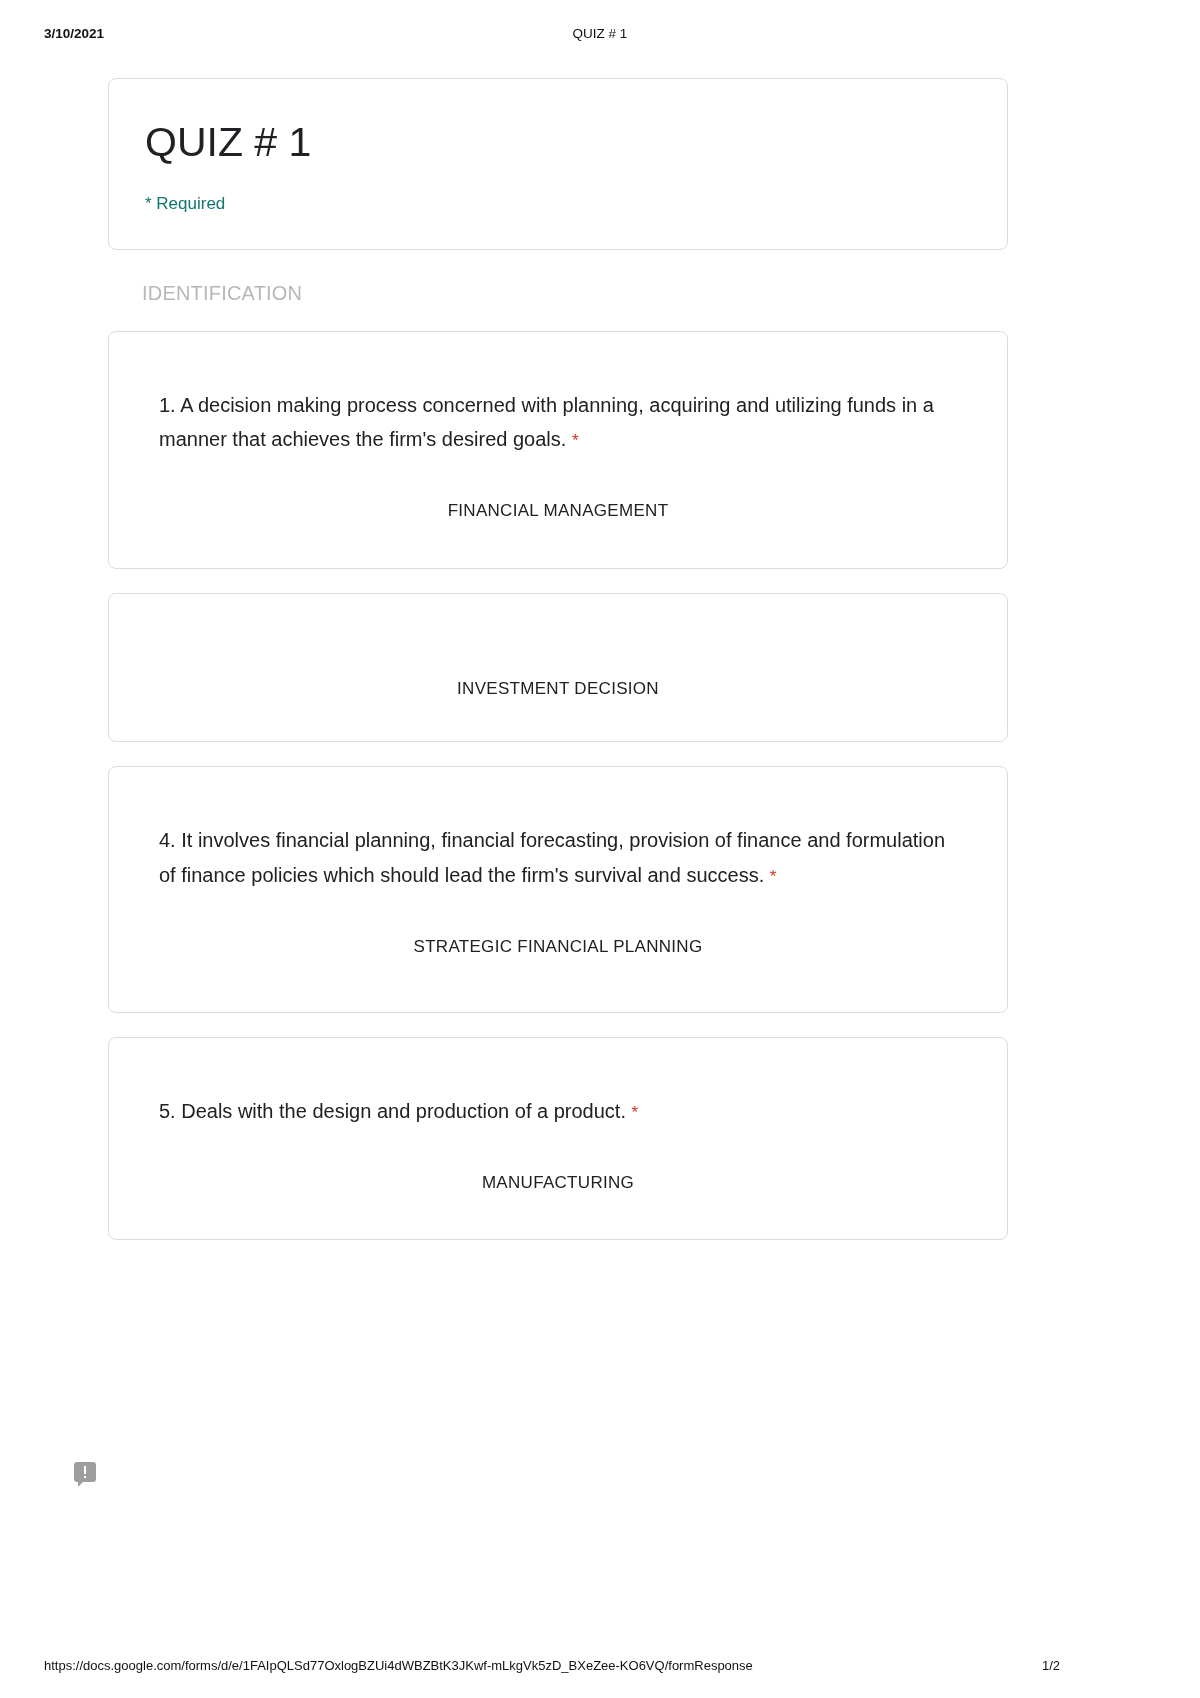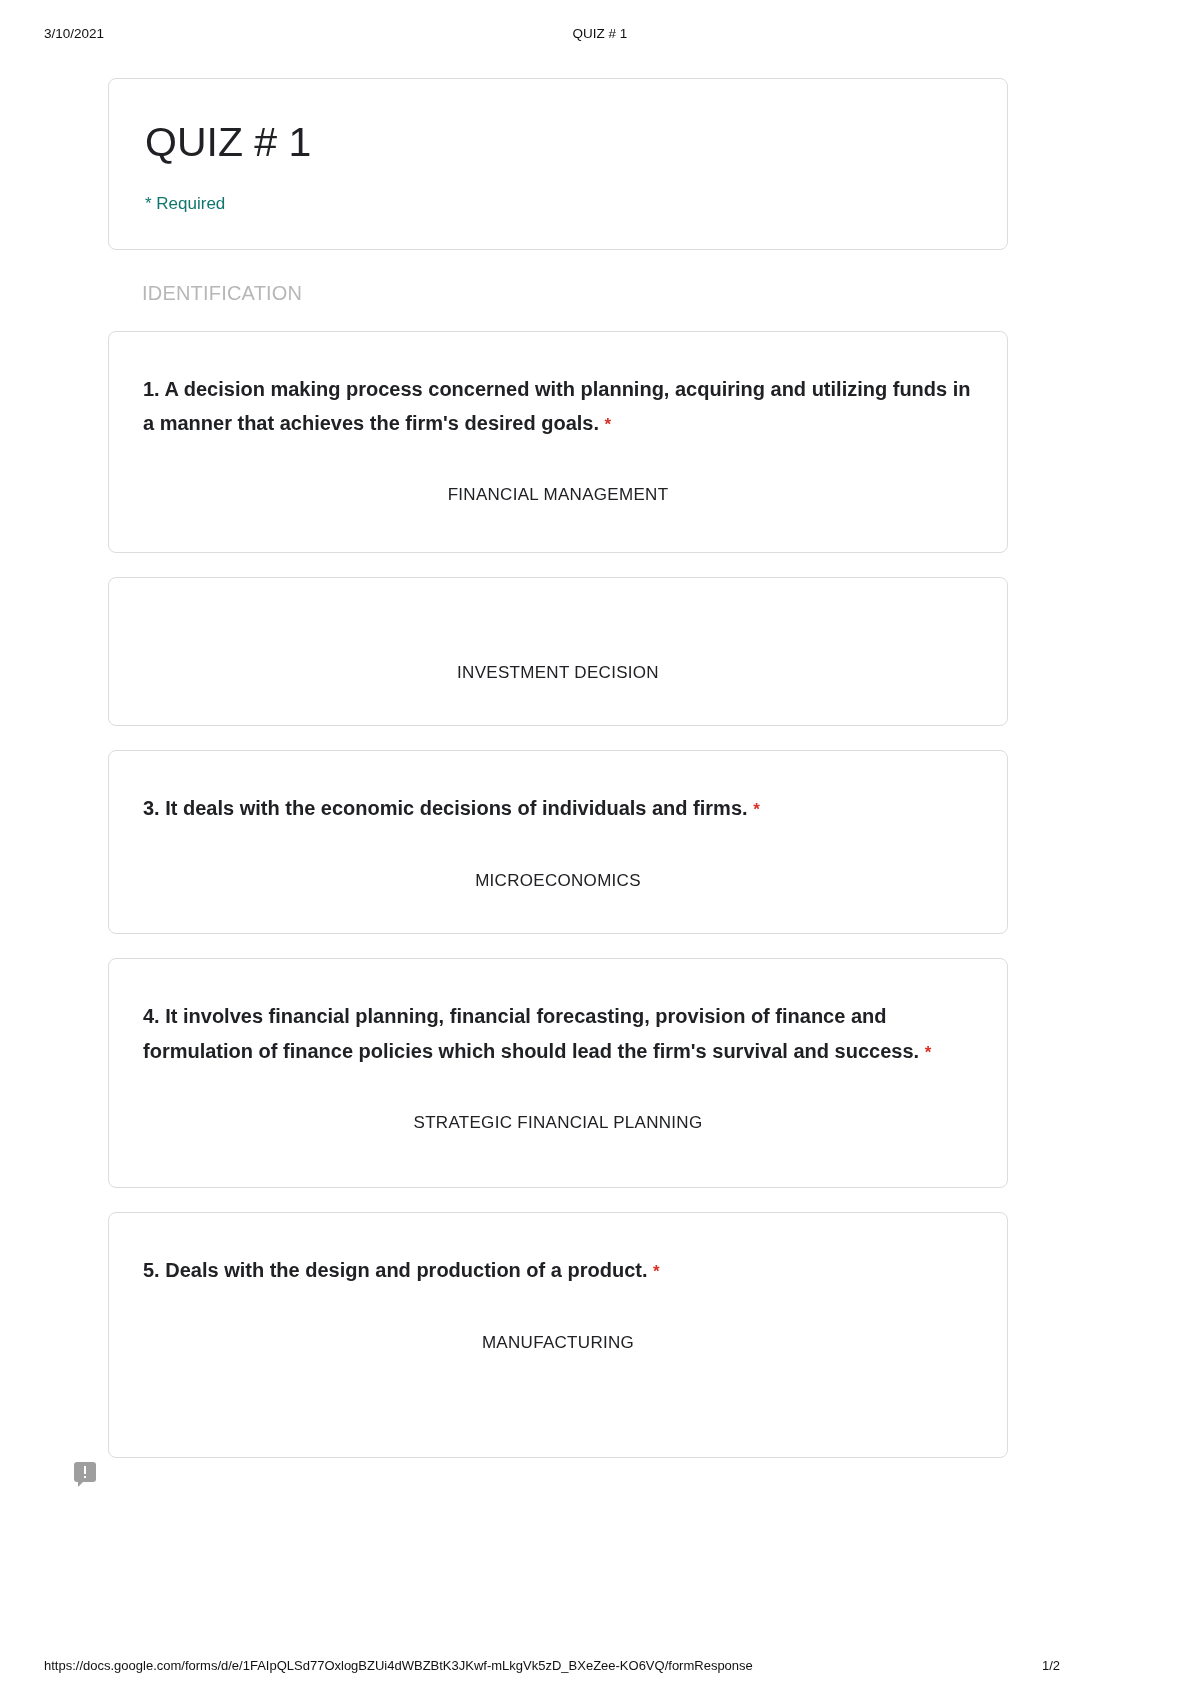--- a/index.html
+++ b/index.html
@@ -24,20 +24,21 @@
     width: 1200px;
     height: 20px;
     font-size: 13.5px;
     color: #111;
   }
   .print-header .ph-date {
     position: absolute;
     left: 44px;
     top: 0;
     white-space: nowrap;
+    font-weight: bold;
   }
   .print-header .ph-title {
     position: absolute;
     left: 0;
     top: 0;
     width: 1200px;
     text-align: center;
     white-space: nowrap;
   }
 
@@ -84,40 +85,40 @@
   }
 
   .q-card {
     padding: 40px 34px 40px 34px;
     margin-bottom: 24px;
   }
   .q-text {
     font-size: 20px;
     line-height: 1.72;
     color: #202124;
-    font-weight: 700;
-    margin: 0;
+    font-weight: 400;
+    margin: 16px;
   }
   .q-text .star {
     color: #d93025;
     font-size: 17px;
   }
   .q-answer {
     margin-top: 42px;
     font-size: 17px;
     line-height: 1.5;
     color: #202124;
     letter-spacing: 0.3px;
     text-align: center;
   }
 
   
   .q-card-1 { padding-bottom: 44px; }
   .q-card-4 { padding-bottom: 52px; }
-  .q-card-5 { padding-bottom: 102px; }
+  .q-card-5 { padding-bottom: 44px; }
 
   
   .print-footer {
     position: absolute;
     bottom: 22px;
     left: 0;
     width: 1104px;
     height: 18px;
     font-size: 13px;
     color: #111;
@@ -193,24 +194,20 @@
 
   <div class="card q-card q-card-1">
     <p class="q-text"><span>1. A decision making process concerned with planning, acquiring and utilizing funds in a manner that achieves the firm's desired goals.</span> <span class="star">*</span></p>
     <div class="q-answer">FINANCIAL MANAGEMENT</div>
   </div>
 
   <div class="card q-card">
     <div class="q-answer">INVESTMENT DECISION</div>
   </div>
 
-  <div class="card q-card">
-    <p class="q-text"><span>3. It deals with the economic decisions of individuals and firms.</span> <span class="star">*</span></p>
-    <div class="q-answer">MICROECONOMICS</div>
-  </div>
 
   <div class="card q-card q-card-4">
     <p class="q-text"><span>4. It involves financial planning, financial forecasting, provision of finance and formulation of finance policies which should lead the firm's survival and success.</span> <span class="star">*</span></p>
     <div class="q-answer">STRATEGIC FINANCIAL PLANNING</div>
   </div>
 
   <div class="card q-card q-card-5">
     <p class="q-text"><span>5. Deals with the design and production of a product.</span> <span class="star">*</span></p>
     <div class="q-answer">MANUFACTURING</div>
   </div>

